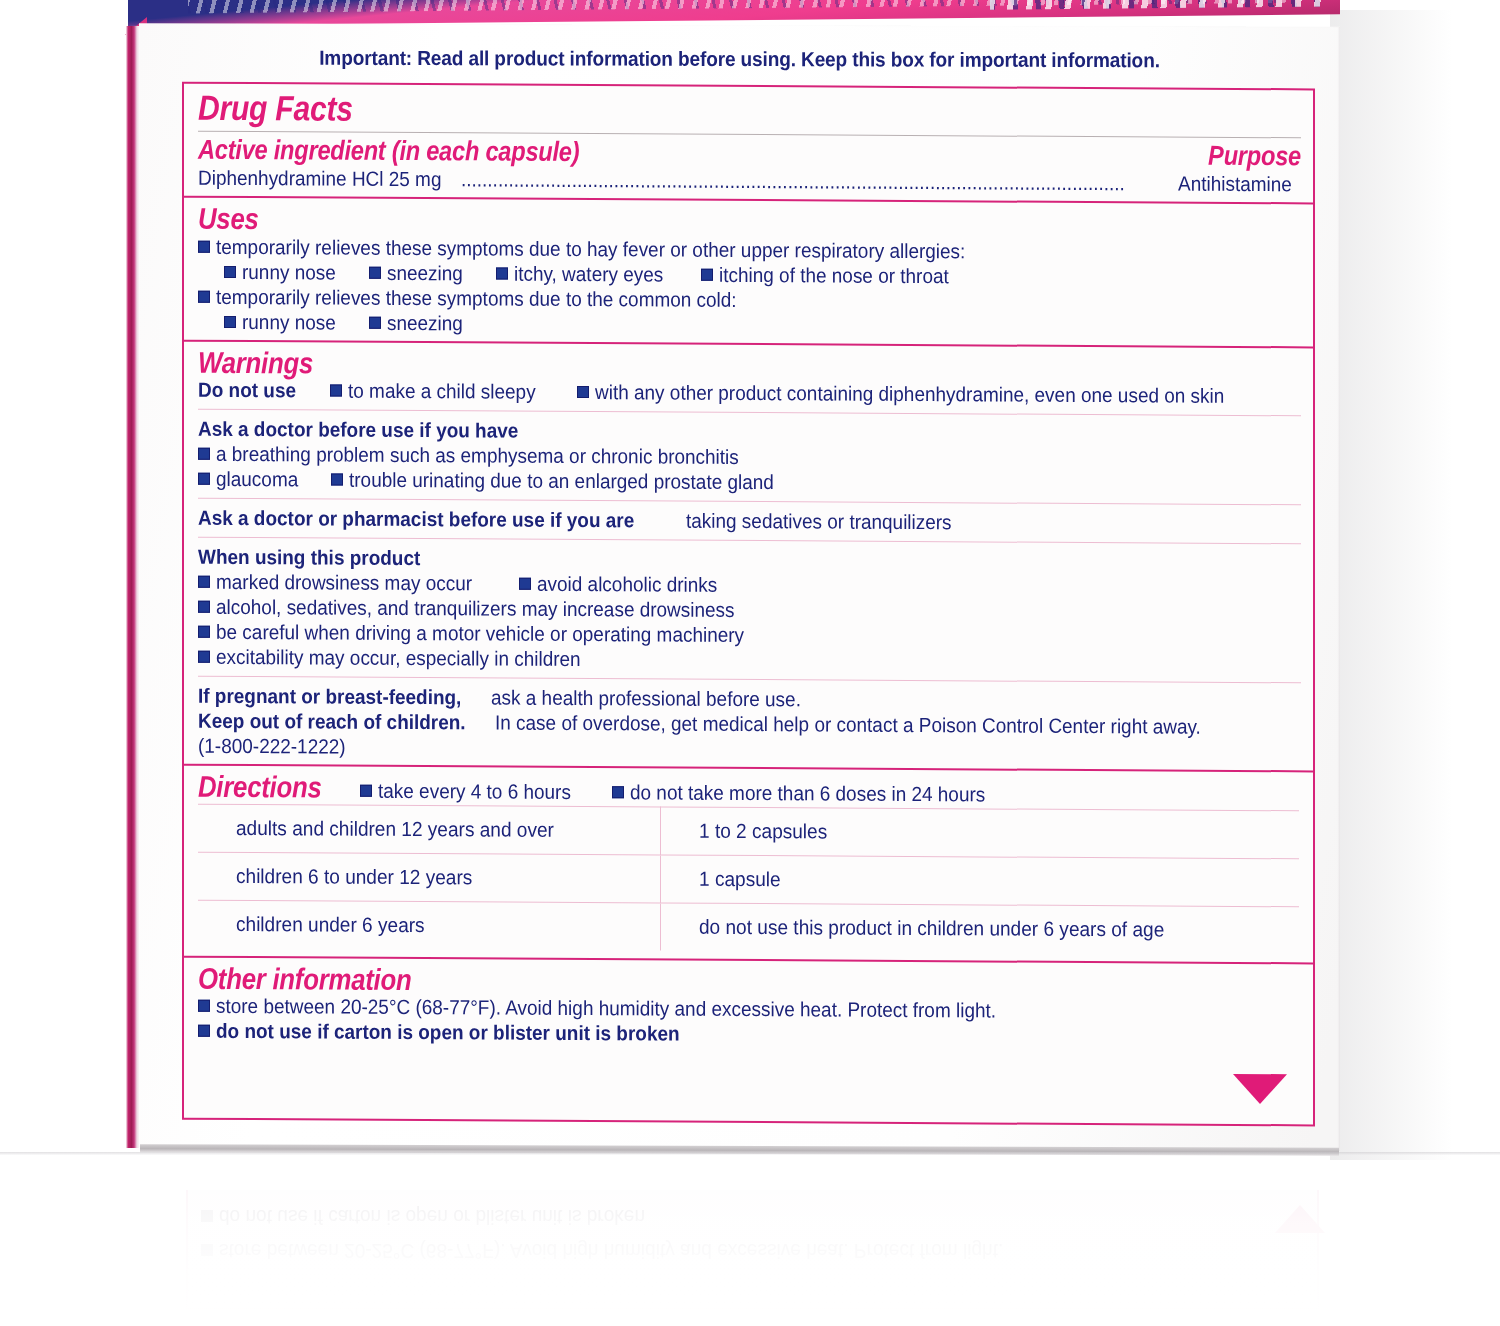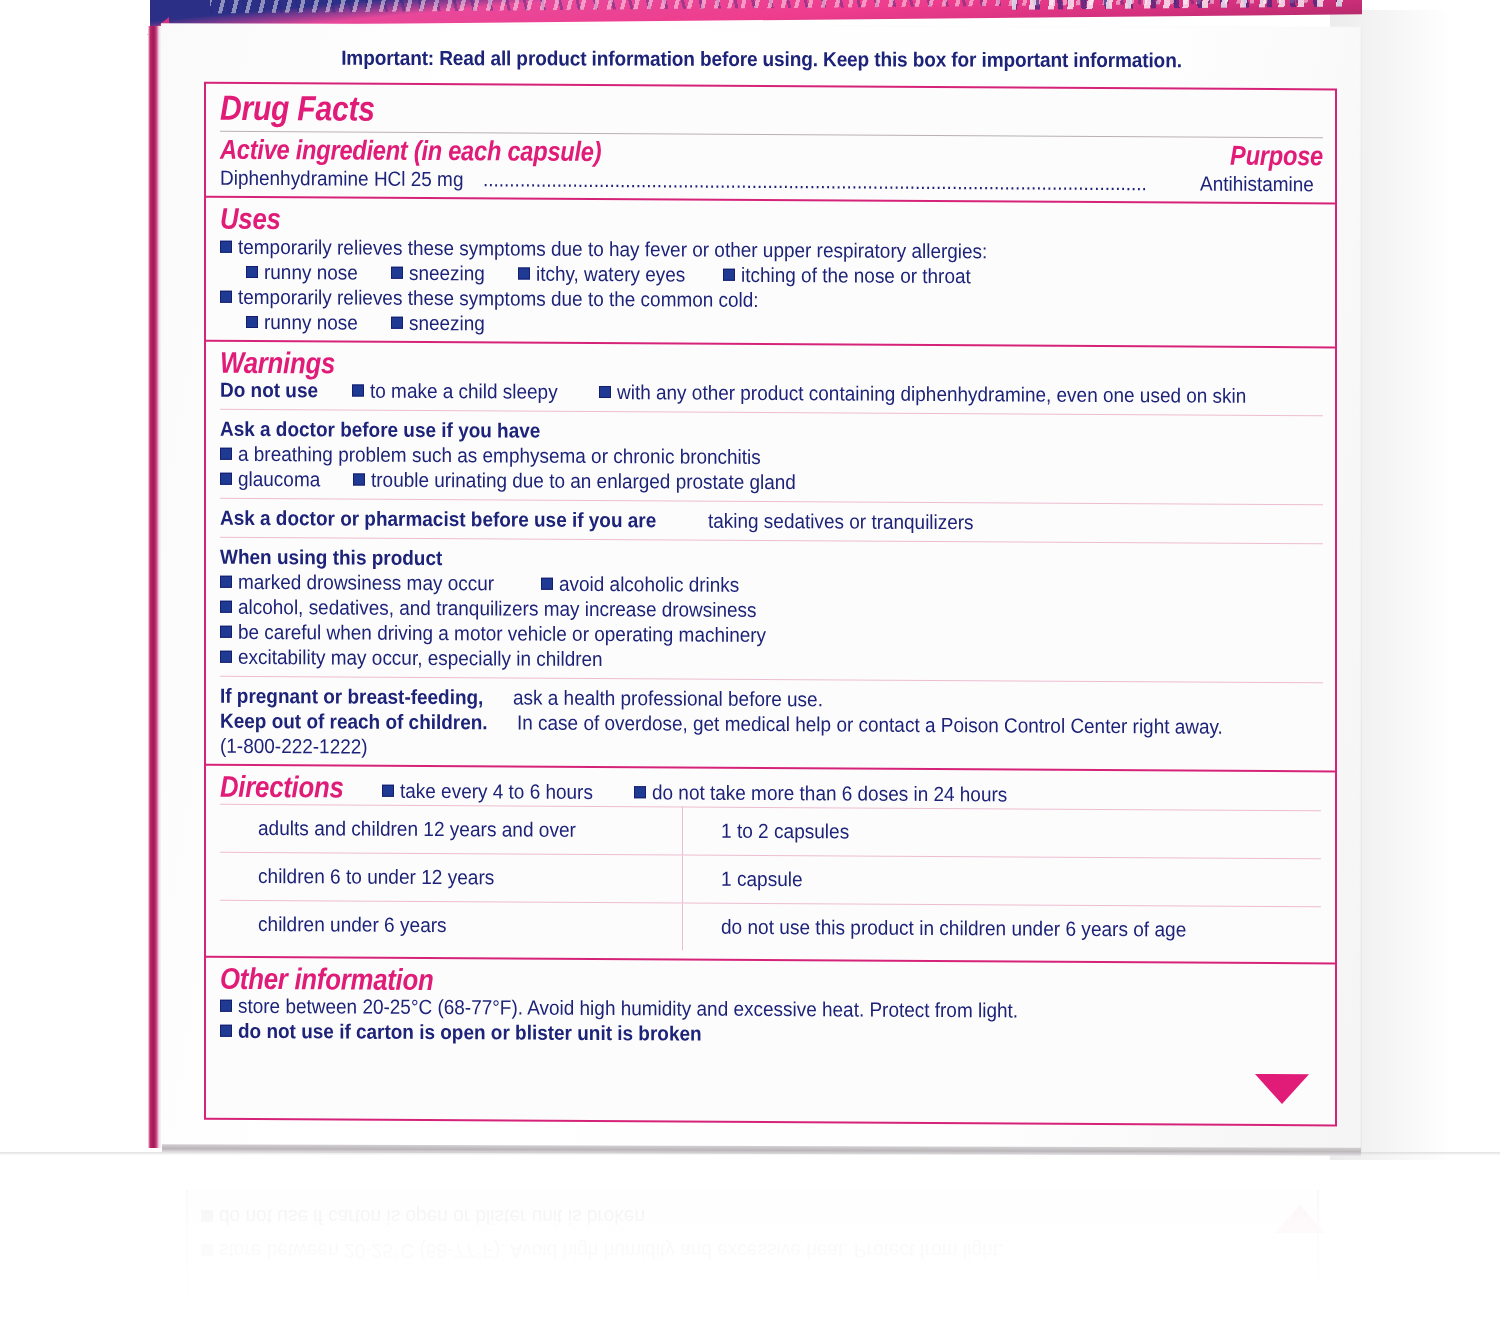--- a/index.html
+++ b/index.html
@@ -12,21 +12,21 @@
     height: 1326px;
     position: relative;
     overflow: hidden;
     font-family: "Liberation Sans", sans-serif;
     -webkit-font-smoothing: antialiased;
   }
 
   
   #carton {
     position: absolute;
-    left: 150px;
+    left: 128px;
     top: 8px;
     width: 1212px;
     height: 1148px;
   }
 
   
   #box-top-edge {
     position: absolute;
     left: 0px;
     top: -8px;

